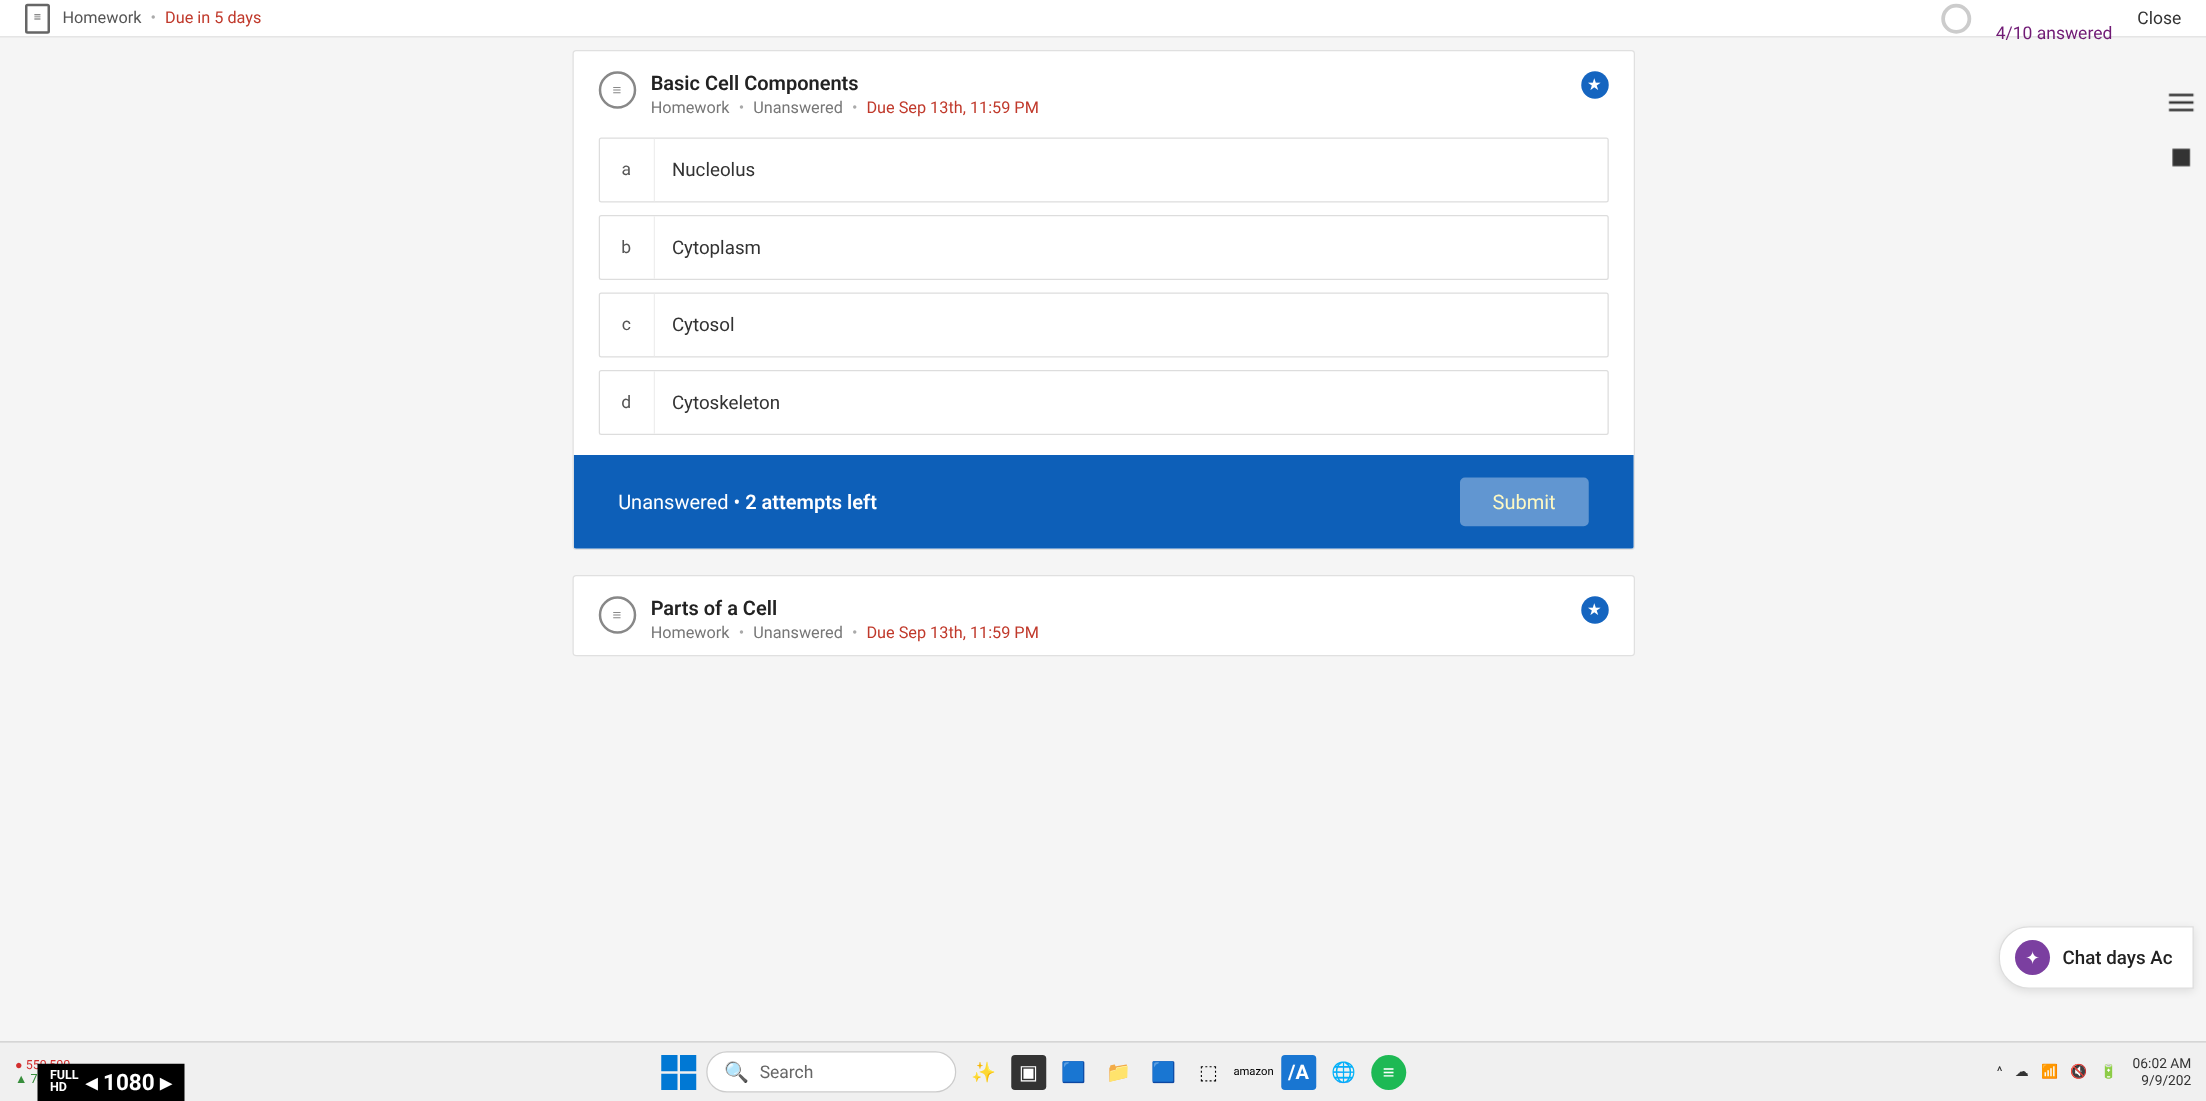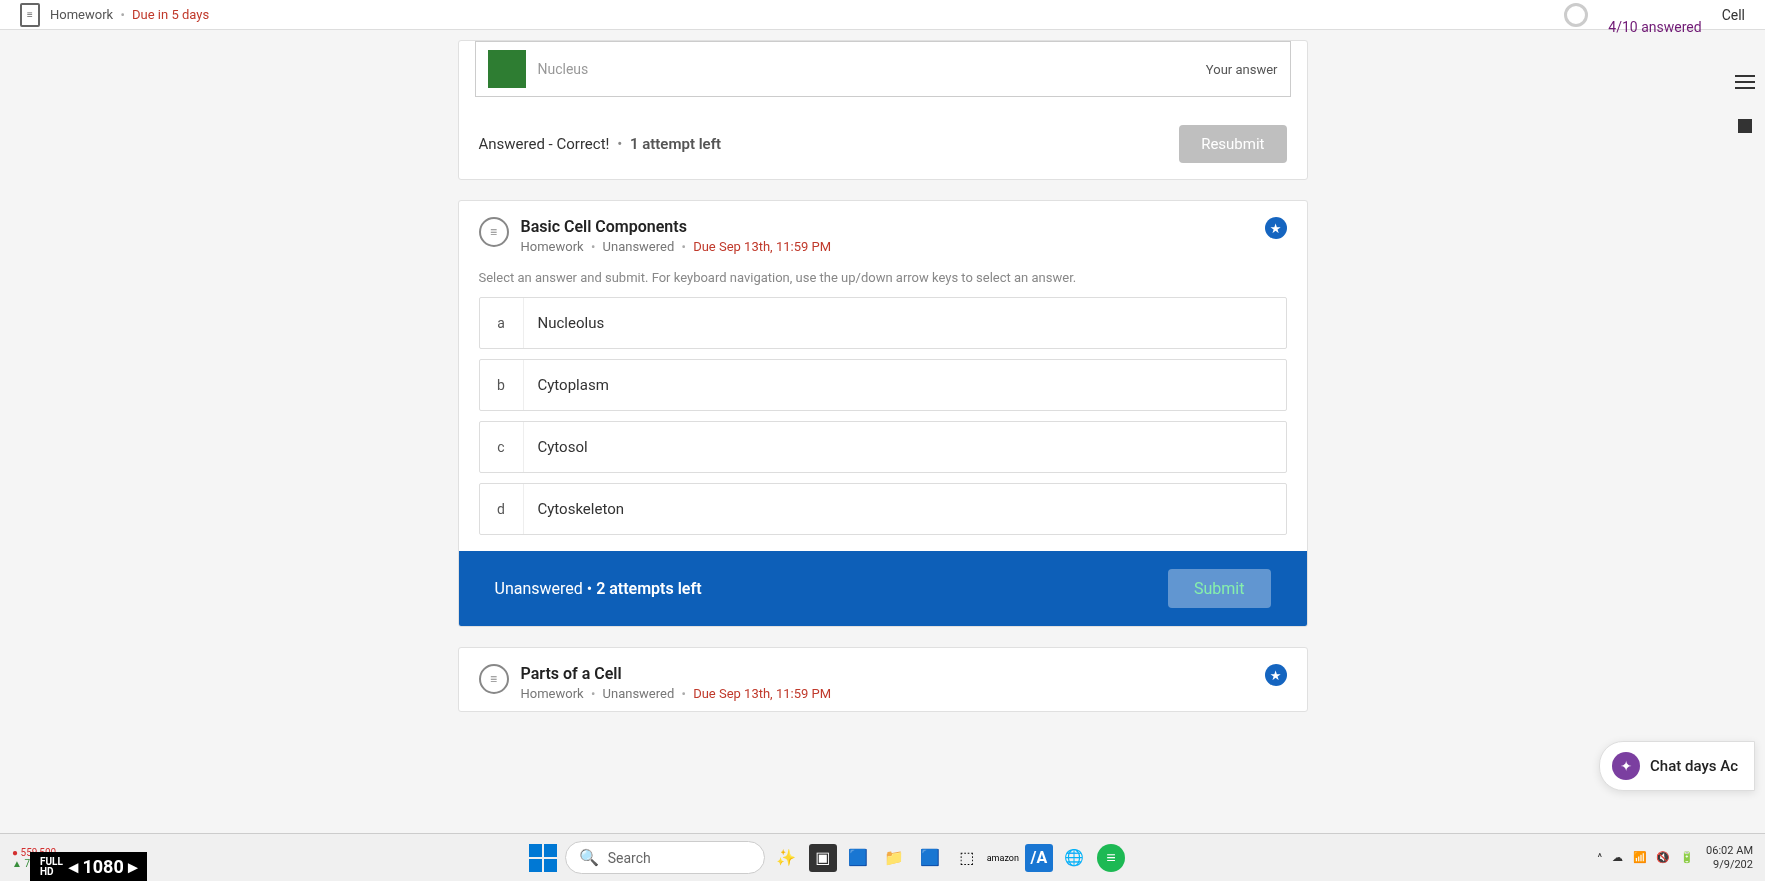--- a/index.html
+++ b/index.html
@@ -46,21 +46,21 @@
 .q-instruct { font-size: 13px; color: #888; margin-bottom: 12px; }
 
 .options { display: flex; flex-direction: column; gap: 10px; }
 .option { border: 1px solid #ddd; border-radius: 2px; display: flex; align-items: stretch; cursor: pointer; background: #fff; }
 .opt-letter { width: 44px; display: flex; align-items: center; justify-content: center; font-size: 14px; color: #555; border-right: 1px solid #eee; }
 .opt-text { padding: 16px 14px; font-size: 15px; color: #333; flex: 1; }
 
 .status-bar { background: #0d5fb8; color: #fff; display: flex; align-items: center; justify-content: space-between; padding: 18px 36px; }
 .status-text { font-size: 16px; }
 .status-text .bold { font-weight: 600; }
-.submit-btn { background: rgba(255,255,255,0.35); color: #86efac; border: none; padding: 10px 26px; border-radius: 4px; font-size: 16px; cursor: pointer; }
+.submit-btn { background: rgba(255,255,255,0.35); color: #fef9c3; border: none; padding: 10px 26px; border-radius: 4px; font-size: 16px; cursor: pointer; }
 
 .chat-fab { position: fixed; right: 10px; bottom: 90px; background: #fff; border: 1px solid #ddd; border-radius: 24px 0 0 24px; padding: 10px 16px 10px 12px; display: flex; align-items: center; gap: 10px; box-shadow: 0 2px 8px rgba(0,0,0,0.1); cursor: pointer; }
 .chat-icon { width: 28px; height: 28px; background: #7b3fa0; border-radius: 50%; display: flex; align-items: center; justify-content: center; color: #fff; font-size: 14px; }
 .chat-label { font-size: 15px; color: #222; font-weight: 500; }
 
 .taskbar { position: fixed; bottom: 0; left: 0; right: 0; height: 48px; background: #f0f0f0; border-top: 1px solid #ccc; display: flex; align-items: center; padding: 0 12px; gap: 10px; }
 .taskbar-left { display: flex; flex-direction: column; font-size: 10px; color: #666; line-height: 1.1; }
 .taskbar-center { flex: 1; display: flex; align-items: center; justify-content: center; gap: 8px; }
 .win-btn { width: 28px; height: 28px; display: grid; grid-template-columns: 1fr 1fr; grid-template-rows: 1fr 1fr; gap: 2px; cursor: pointer; }
 .win-btn div { background: #0078d4; }
@@ -83,78 +83,60 @@
     <div class="doc-icon">≡</div>
     <div class="topbar-meta">
       <span>Homework</span>
       <span class="dot">•</span>
       <span class="due">Due in 5 days</span>
     </div>
   </div>
   <div class="topbar-right">
     <div class="progress-circle"></div>
     <div class="answered-count">4/10 answered</div>
-    <div class="close-link">Cell</div>
+    <div class="close-link">Close</div>
   </div>
 </div>
 
 <div class="side-tools">
   <div class="side-tool">
     <svg width="20" height="16" viewBox="0 0 20 16">
         <line x1="0" y1="2" x2="20" y2="2" stroke="#333" stroke-width="2"></line>
         <line x1="0" y1="8" x2="20" y2="8" stroke="#333" stroke-width="2"></line>
         <line x1="0" y1="14" x2="20" y2="14" stroke="#333" stroke-width="2"></line>
       </svg>
   </div>
   <div class="side-tool">
     <svg width="18" height="18" viewBox="0 0 18 18">
         <rect x="2" y="2" width="14" height="14" fill="#333"></rect>
       </svg>
   </div>
 </div>
 
 <div class="content">
 
-  <div class="card">
-    <div class="prev-answer-box">
-      <div class="prev-answer-left">
-        <div class="green-sq"></div>
-        <span style="color:#999;font-size:14px;">Nucleus</span>
-      </div>
-      <div class="ya-label">Your answer</div>
-    </div>
-    <div class="card-footer">
-      <div class="footer-text">
-        <span>Answered - Correct!</span>
-        <span class="muted dot">•</span>
-        <span class="muted" style="font-weight:600;color:#555;">1 attempt left</span>
-      </div>
-      <button class="resubmit-btn">Resubmit</button>
-    </div>
-  </div>
 
   <div class="card" style="padding-bottom:0;">
     <div class="q-header">
       <div class="q-icon">
           <span class="q-icon-inner">≡</span>
         </div>
       <div>
         <div class="q-title">Basic Cell Components</div>
         <div class="q-meta">
           <span>Homework</span>
           <span class="dot">•</span>
           <span>Unanswered</span>
           <span class="dot">•</span>
           <span class="due">Due Sep 13th, 11:59 PM</span>
         </div>
       </div>
       <div class="star-badge">★</div>
     </div>
     <div class="q-body">
-      <div class="q-instruct">Select an answer and submit. For keyboard navigation, use the up/down arrow keys to select an answer.</div>
       <div class="options">
         <div class="option">
           <div class="opt-letter">a</div>
           <div class="opt-text">Nucleolus</div>
         </div>
         <div class="option">
           <div class="opt-letter">b</div>
           <div class="opt-text">Cytoplasm</div>
         </div>
         <div class="option">

